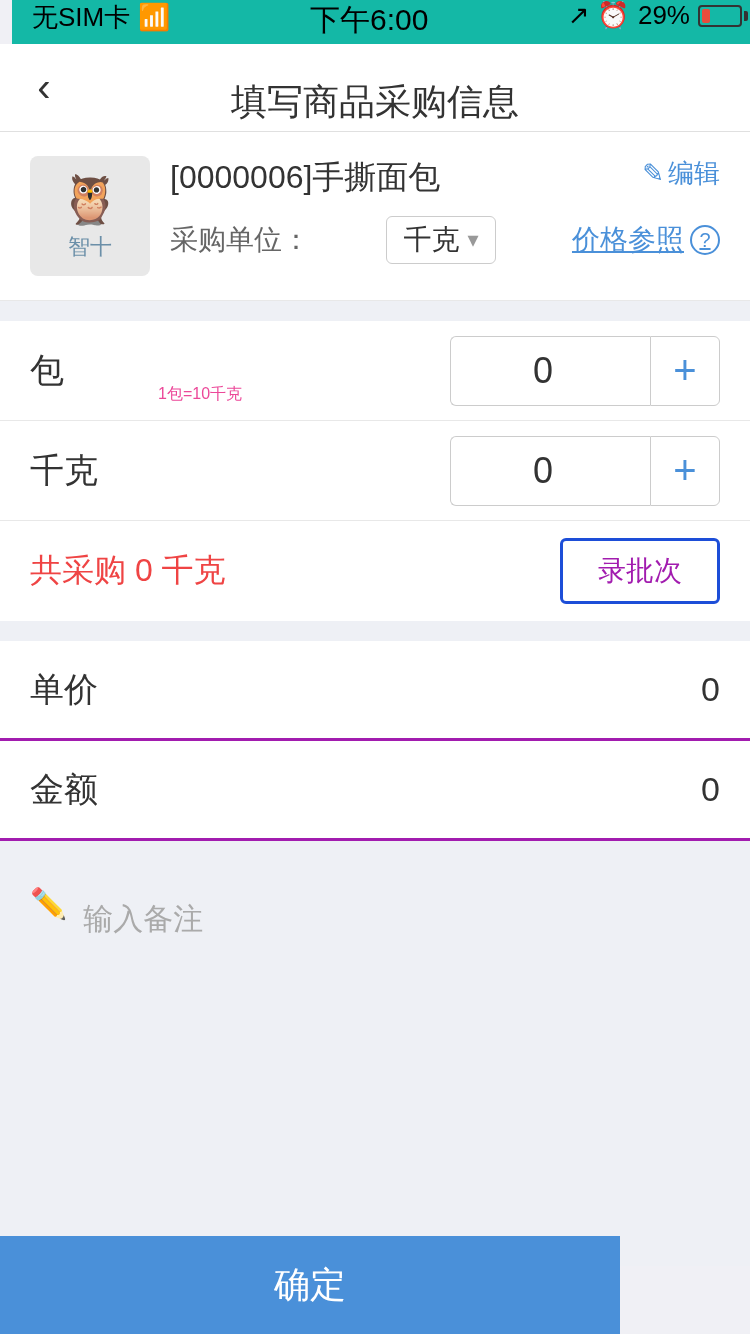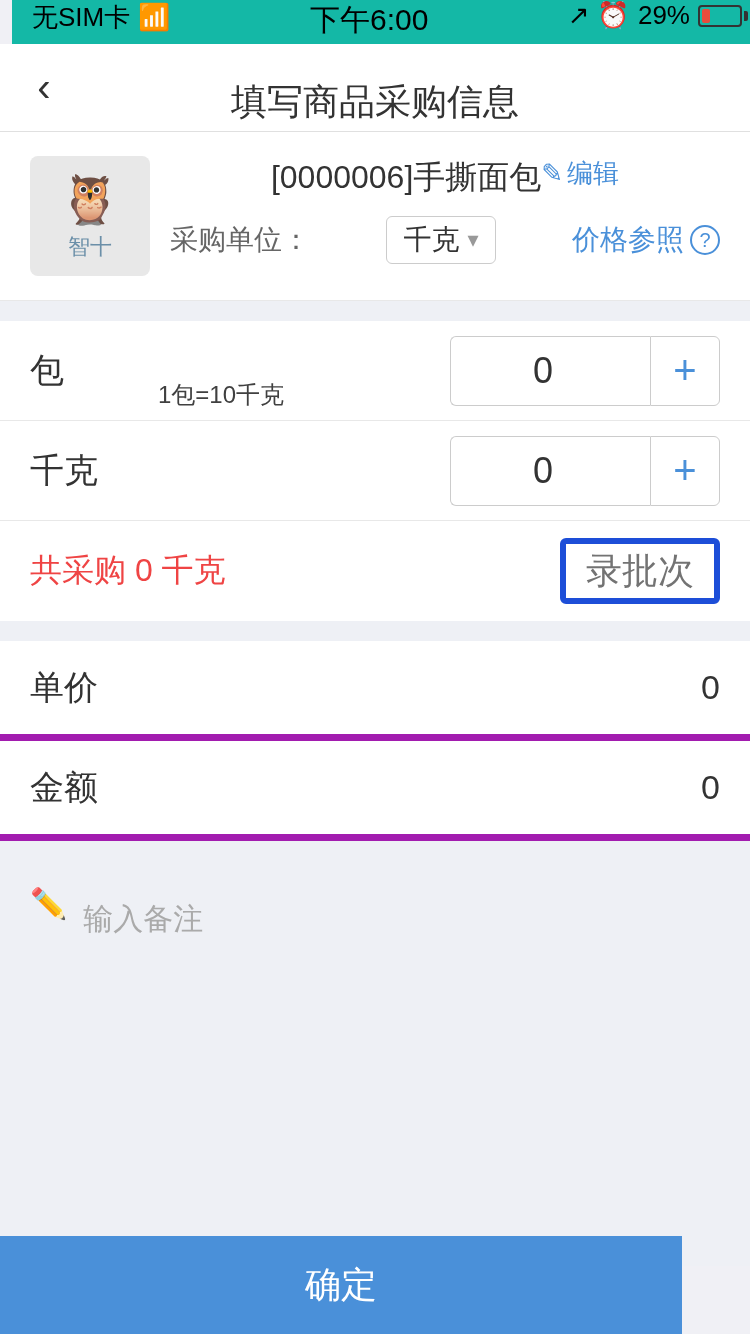--- a/index.html
+++ b/index.html
@@ -115,21 +115,21 @@
     }
     .product-thumb-text {
       font-size: 22px;
       color: #6b8fa8;
     }
     .product-info {
       flex: 1;
     }
     .product-name-row {
       display: flex;
-      justify-content: center;
+      justify-content: space-between;
       align-items: flex-start;
       margin-bottom: 16px;
     }
     .product-name {
       font-size: 32px;
       color: #333;
       font-weight: 400;
     }
     .edit-btn {
       font-size: 26px;
@@ -161,20 +161,21 @@
       cursor: pointer;
     }
     .unit-select-arrow { color: #999; font-size: 22px; }
     .price-ref {
       font-size: 28px;
       color: #4a90d9;
       display: flex;
       align-items: center;
       gap: 6px;
       cursor: pointer;
+      text-decoration: underline;
     }
     .price-ref-icon {
       width: 30px;
       height: 30px;
       border: 2px solid #4a90d9;
       border-radius: 50%;
       display: flex;
       align-items: center;
       justify-content: center;
       font-size: 20px;
@@ -197,22 +198,22 @@
       padding: 0 30px;
       height: 100px;
       border-bottom: 1px solid #e8e8e8;
     }
     .input-row-label {
       font-size: 34px;
       color: #333;
       min-width: 120px;
     }
     .input-row-sublabel {
-      font-size: 24px;
-      color: #404040;
+      font-size: 16px;
+      color: #ec4899;
       margin-left: 8px;
       flex: 1;
       margin-top: 48px;
     }
     .input-number-box {
       display: flex;
       align-items: center;
       gap: 0;
     }
     .number-input {
@@ -250,43 +251,43 @@
       height: 100px;
       background: #fff;
     }
     .total-text {
       font-size: 32px;
       color: #ef4444;
     }
     .batch-btn {
       width: 160px;
       height: 66px;
-      border: 6px solid #1d4ed8;
+      border: 3px solid #1d4ed8;
       border-radius: 6px;
       display: flex;
       align-items: center;
       justify-content: center;
-      font-size: 36px;
-      color: #737373;
+      font-size: 28px;
+      color: #a21caf;
       background: #fff;
       cursor: pointer;
     }
 
     
     .price-section {
       background: #fff;
       margin-top: 0;
     }
     .price-row {
       display: flex;
       align-items: center;
       justify-content: space-between;
       padding: 0 30px;
       height: 100px;
-      border-bottom: 7px solid #a21caf;
+      border-bottom: 3px solid #a21caf;
     }
     .price-row-label {
       font-size: 34px;
       color: #333;
     }
     .price-row-value {
       font-size: 34px;
       color: #333;
     }
 
@@ -314,21 +315,21 @@
       flex: 1;
       background: #eef0f5;
       min-height: 300px;
     }
 
     
     .confirm-bar {
       position: fixed;
       bottom: 0;
       left: 0;
-      width: 682px;
+      width: 620px;
       height: 98px;
       background: #4a90d9;
       display: flex;
       align-items: center;
       justify-content: center;
       cursor: pointer;
     }
     .confirm-text {
       font-size: 36px;
       color: #fff;

